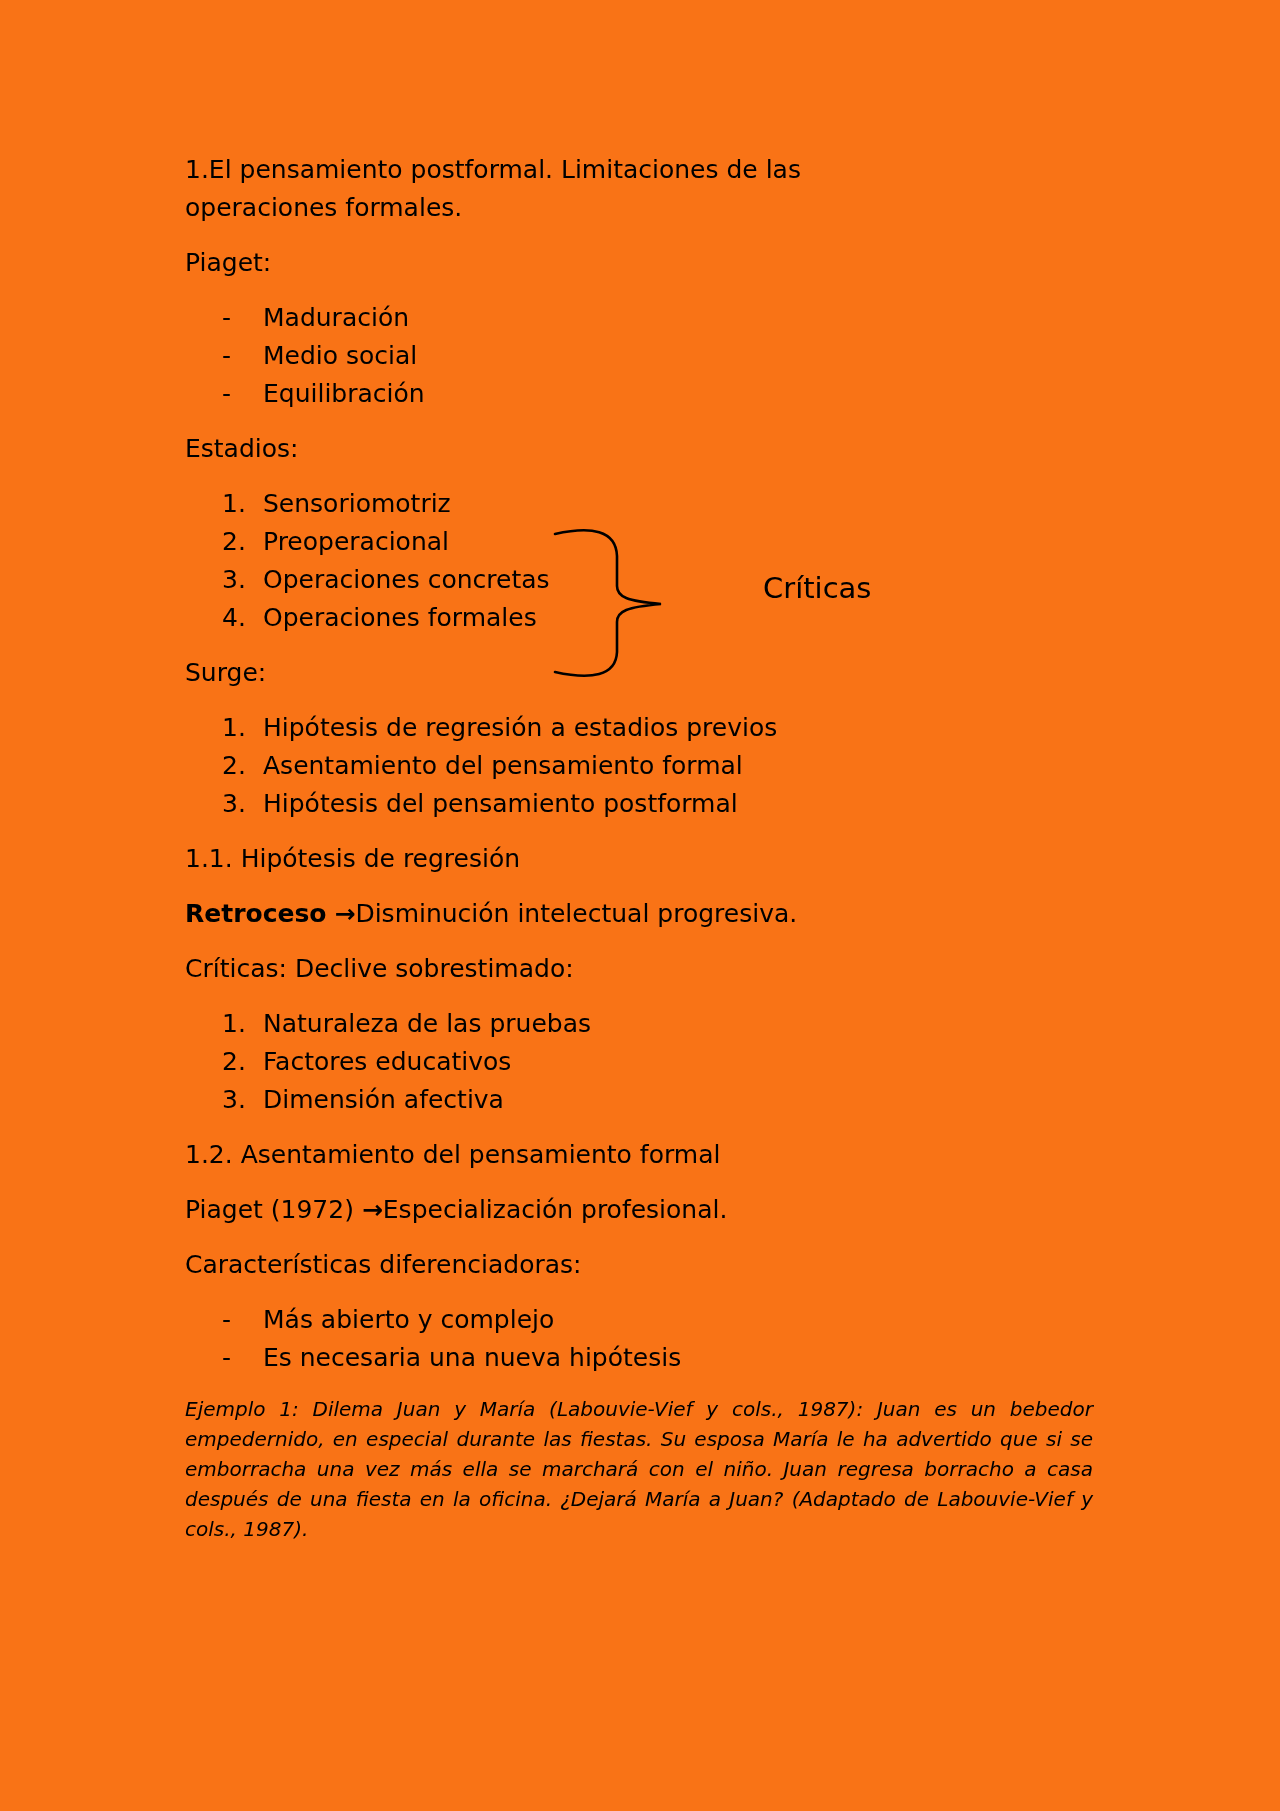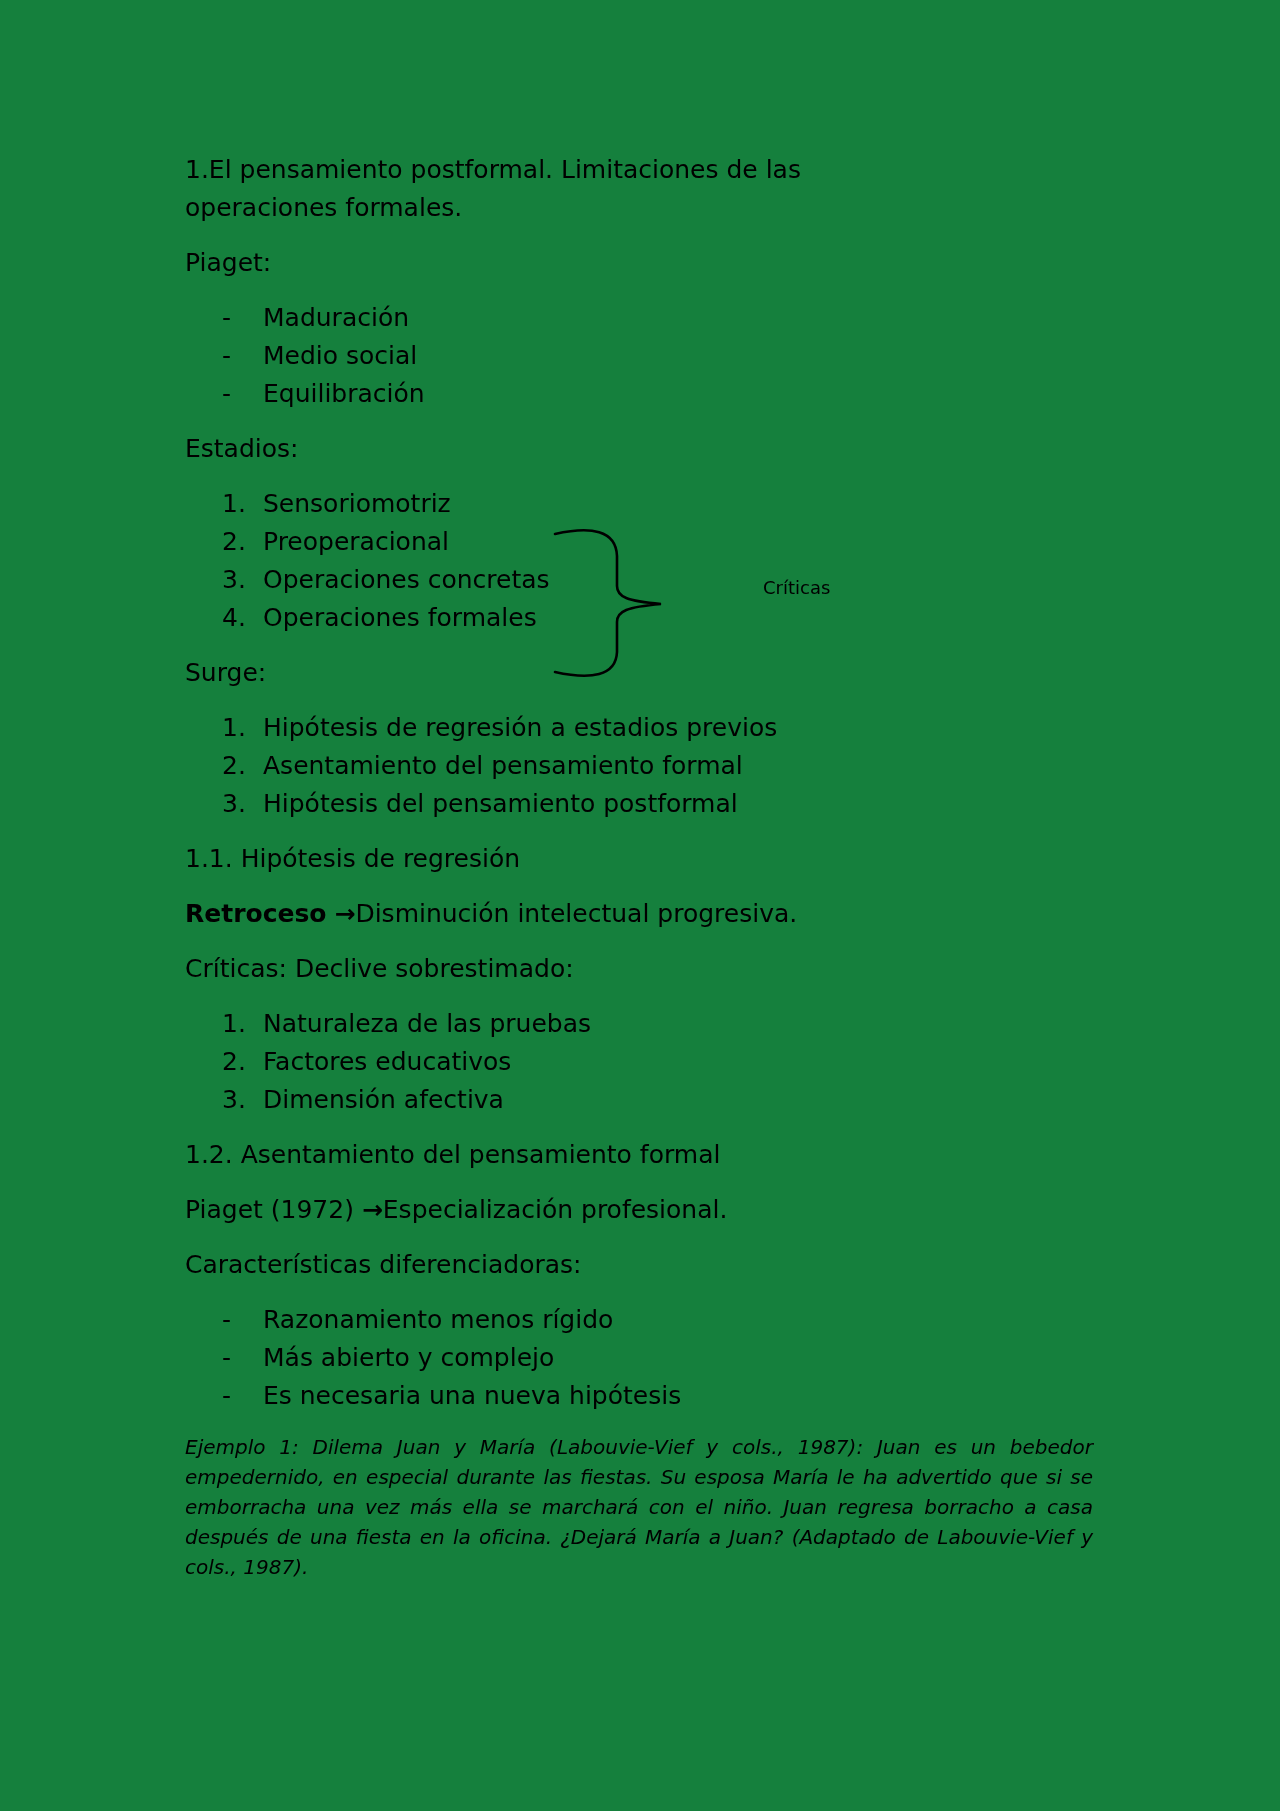--- a/index.html
+++ b/index.html
@@ -1,19 +1,19 @@
 <!DOCTYPE html>
 <html><head>
 <meta charset="utf-8">
 <style>
   html,body { margin:0; padding:0; background:#e8e8e8; }
   .page {
     position:relative;
     width:1280px; height:1811px;
-    background:#15803d;
+    background:#f97316;
     font-family:"DejaVu Sans","Liberation Sans",sans-serif;
     color:#000;
     overflow:hidden;
     margin:0 auto;
   }
   .content {
     position:absolute;
     left:185px; top:151px;
     width:908px;
     font-size:25px;
@@ -44,21 +44,21 @@
     line-height:30px;
     text-align:justify;
   }
   .brace {
     position:absolute;
     left:553px; top:524px;
   }
   .criticas-note {
     position:absolute;
     left:763px; top:569px;
-    font-size:18px; line-height:38px;
+    font-size:29px; line-height:38px;
   }
 </style>
 </head>
 <body>
 
 <div class="page">
 
   <div class="content">
 
     <p class="title">1.El pensamiento postformal. Limitaciones de las operaciones formales.</p>
@@ -100,21 +100,20 @@
       <li>Dimensión afectiva</li>
     </ol>
 
     <p>1.2. Asentamiento del pensamiento formal</p>
 
     <p><span>Piaget (1972)</span> <span class="arrow">→</span><span>Especialización profesional.</span></p>
 
     <p>Características diferenciadoras:</p>
 
     <ul class="dash-list">
-      <li>Razonamiento menos rígido</li>
       <li>Más abierto y complejo</li>
       <li>Es necesaria una nueva hipótesis</li>
     </ul>
 
     <p class="example">Ejemplo 1: Dilema Juan y María (Labouvie-Vief y cols., 1987): Juan es un bebedor empedernido, en especial durante las fiestas. Su esposa María le ha advertido que si se emborracha una vez más ella se marchará con el niño. Juan regresa borracho a casa después de una fiesta en la oficina. ¿Dejará María a Juan? (Adaptado de Labouvie-Vief y cols., 1987).</p>
 
   </div>
 
   <svg class="brace" width="115" height="158" viewBox="0 0 115 158">
     <path d="M 2 10 C 38 2, 63 6, 64 32 L 64 62 C 64 73, 74 77, 108 80 C 74 83, 64 87, 64 98 L 64 128 C 63 152, 38 156, 2 148" fill="none" stroke="#000000" stroke-width="2.6" stroke-linecap="round"></path>

